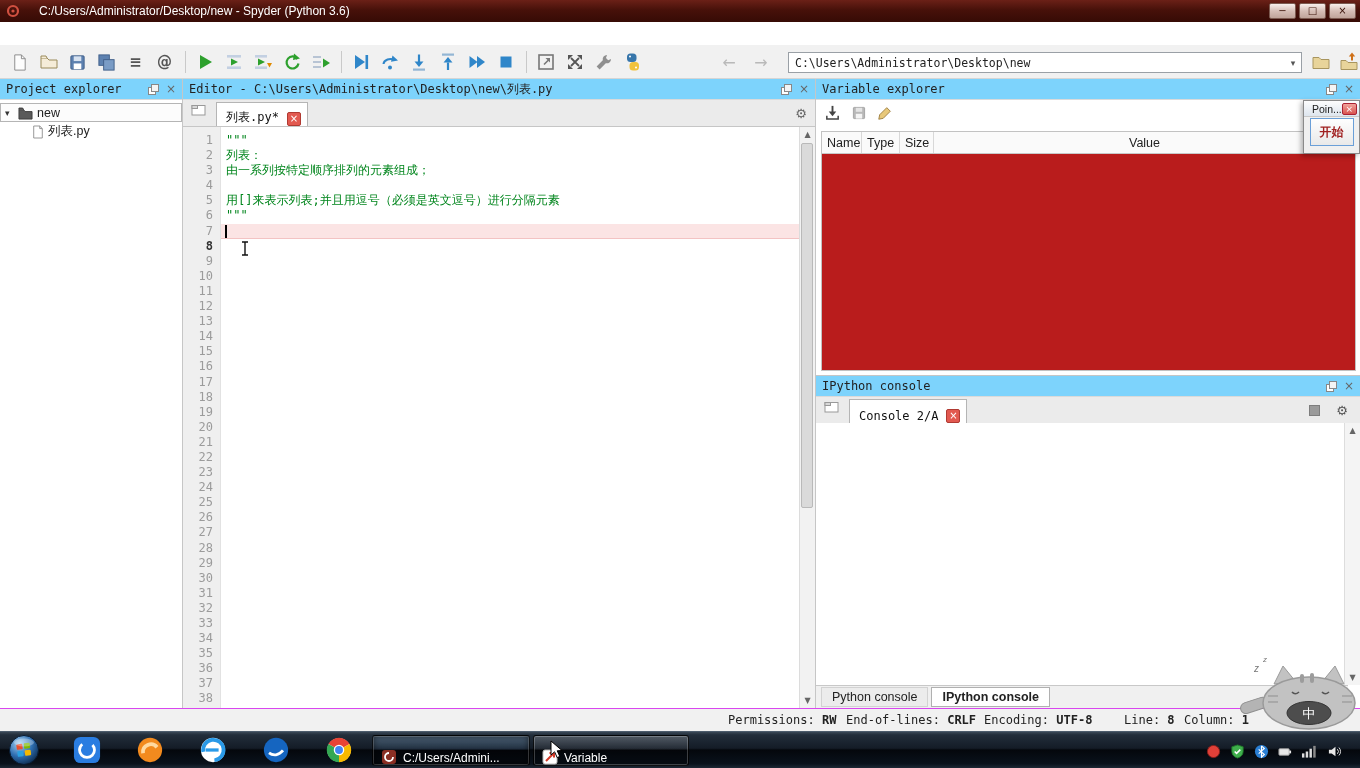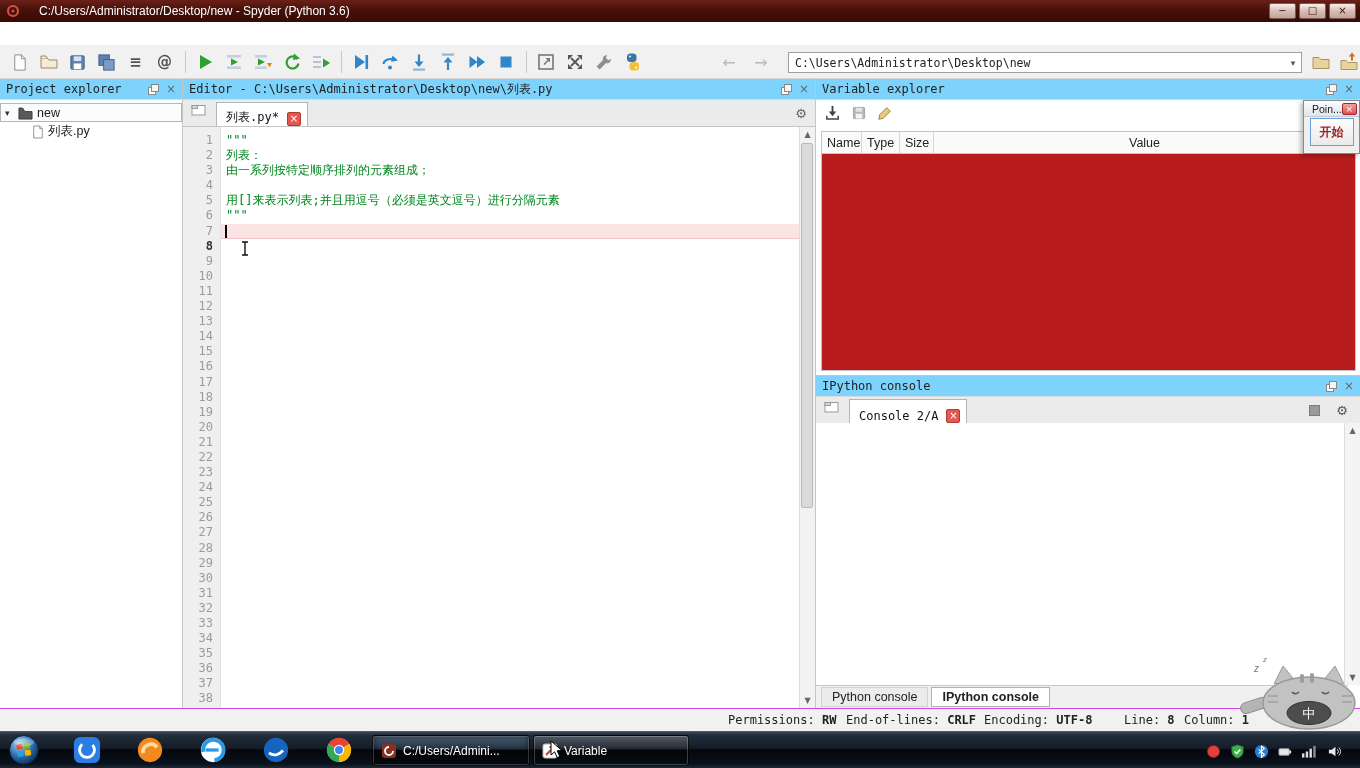--- a/index.html
+++ b/index.html
@@ -121,21 +121,21 @@
 
   
   #taskbar { left:0; top:731px; width:1360px; height:37px; z-index:20;
     background:linear-gradient(180deg,#3a4856 0%,#222e3b 8%,#141c27 45%,#04070c 50%,#0a121c 88%,#1d2936 100%);
     border-top:1px solid #4c5c6c; }
   .start-orb { position:absolute; left:8px; top:2px; width:32px; height:32px; }
   .ql { position:absolute; top:3px; width:30px; height:30px; display:flex; align-items:center; justify-content:center; }
   .tb-win { position:absolute; top:3px; height:31px; border-radius:3px; border:1px solid rgba(0,0,0,.78);
     background:linear-gradient(rgba(255,255,255,.22),rgba(255,255,255,.07) 45%,rgba(0,0,0,.18) 50%,rgba(0,0,0,.34));
     box-shadow:inset 0 0 0 1px rgba(255,255,255,.22);
-    display:flex; align-items:center; gap:6px; padding:0 8px; color:#fff; font-size:12px; }
+    display:flex; align-items:flex-end; gap:6px; padding:0 8px; color:#fff; font-size:12px; }
   .tb-win.active { background:linear-gradient(rgba(150,190,225,.38),rgba(70,100,130,.28) 45%,rgba(0,0,0,.38) 50%,rgba(0,0,0,.5));
     box-shadow:inset 0 0 7px rgba(0,0,0,.65), inset 0 0 0 1px rgba(255,255,255,.28); }
   .tb-win span.lbl { overflow:hidden; white-space:nowrap; text-overflow:ellipsis; max-width:115px; }
   .tray { position:absolute; top:10px; width:18px; height:18px; display:flex; align-items:center; justify-content:center; }
 
   
   #pointofix { left:1303px; top:100px; width:57px; height:54px; background:#f0f0f0;
     border:1px solid #8a8a8a; z-index:40; box-shadow:-2px 2px 5px rgba(0,0,0,.3); }
   .pf-title { height:16px; background:linear-gradient(#fdfdfd,#dde5ee); border-bottom:1px solid #c8c8c8;
     display:flex; align-items:center; padding:0 2px 0 8px; font-size:10.5px; color:#222; }

